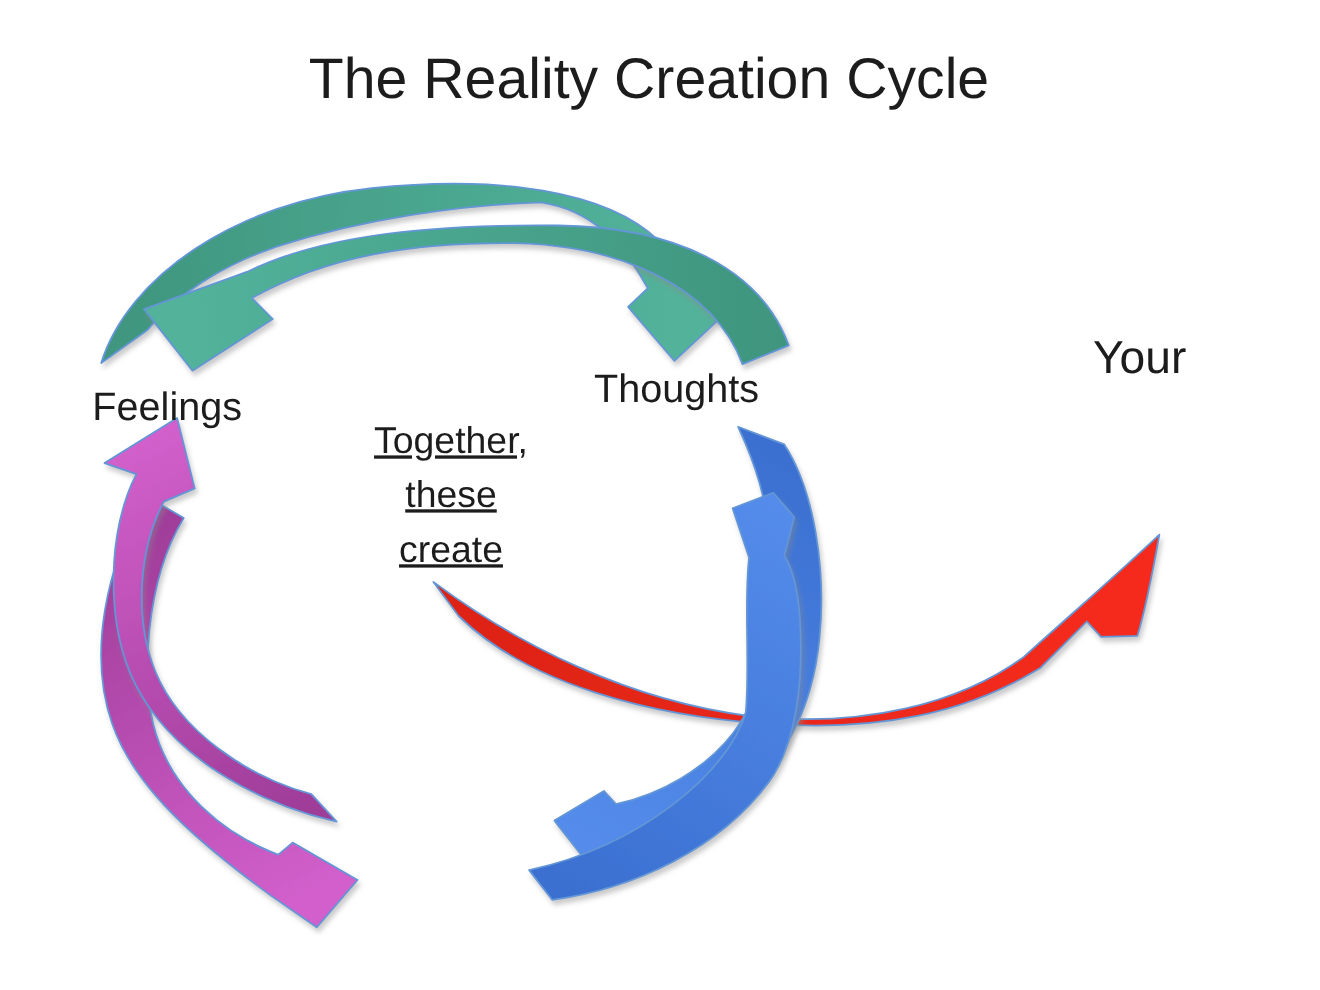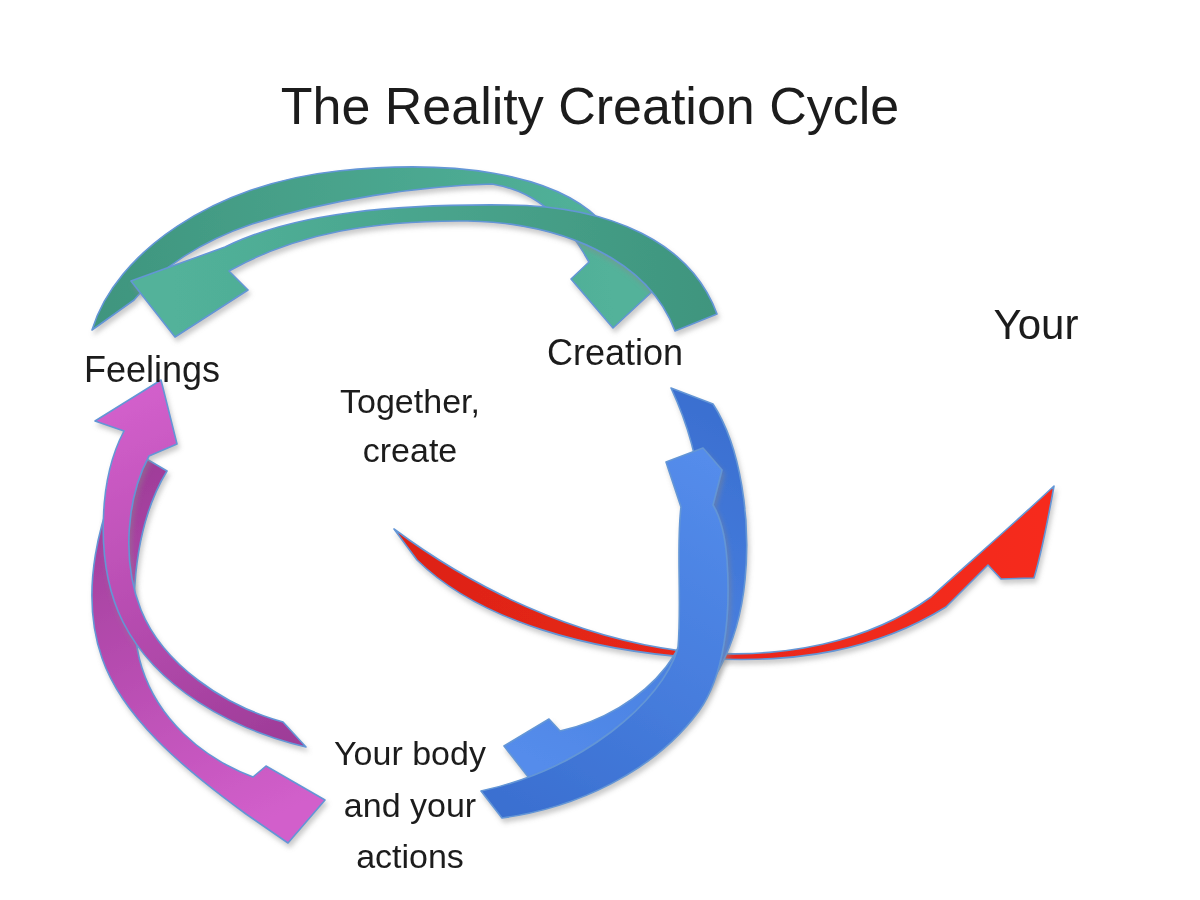--- a/index.html
+++ b/index.html
@@ -114,34 +114,30 @@
 
     <path class="arrow" filter="url(#ds)" d="M 502,818
          C 576,808 654,772 699,711
          C 724,676 731,618 727,560
          C 725,533 719,515 713,505
          L 722,470 L 703,448 L 666,462 L 681,507
          C 676,548 682,600 678,648
          C 662,702 583,769 481,791 Z" fill="url(#grad-blue-body-to-thoughts)" stroke="#6396d6"></path>
   </svg>
 
-  <div class="label title" style="left:590px;top:46px;margin-top:34px;">The Reality Creation Cycle</div>
+  <div class="label title" style="left:590px;top:46px;">The Reality Creation Cycle</div>
 
   <div class="label node" style="left:152px;top:352px;">Feelings</div>
 
-  <div class="label node" style="left:615px;top:335px;">Creation</div>
+  <div class="label node" style="left:615px;top:335px;">Thoughts</div>
 
-  <div class="label center-text multiline" style="left:410px;top:377px;">
+  <div class="label center-text multiline" style="left:410px;top:377px;text-decoration:underline;">
     <div>Together,</div>
+    <div>these</div>
     <div>create</div>
   </div>
 
-  <div class="label body-text multiline" style="left:410px;top:728px;">
-    <div>Your body</div>
-    <div>and your</div>
-    <div>actions</div>
-  </div>
 
   <div class="label reality multiline" style="left:1036px;top:292px;">
     <div>Your</div>
   </div>
 
 </div>
 
 </body></html>

